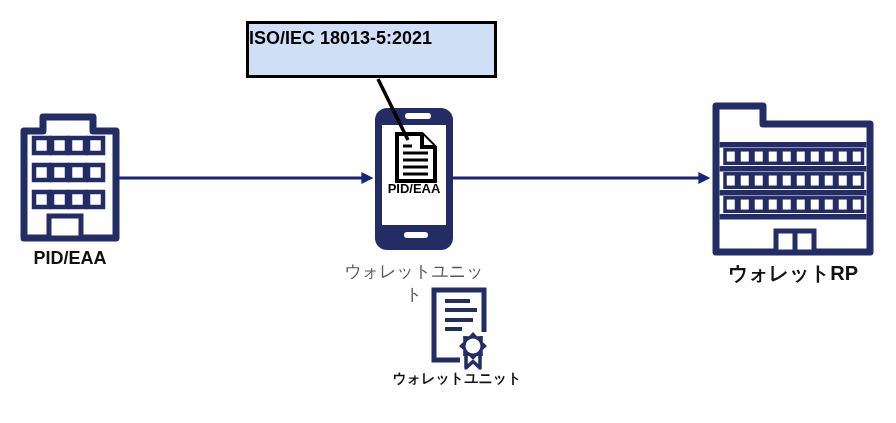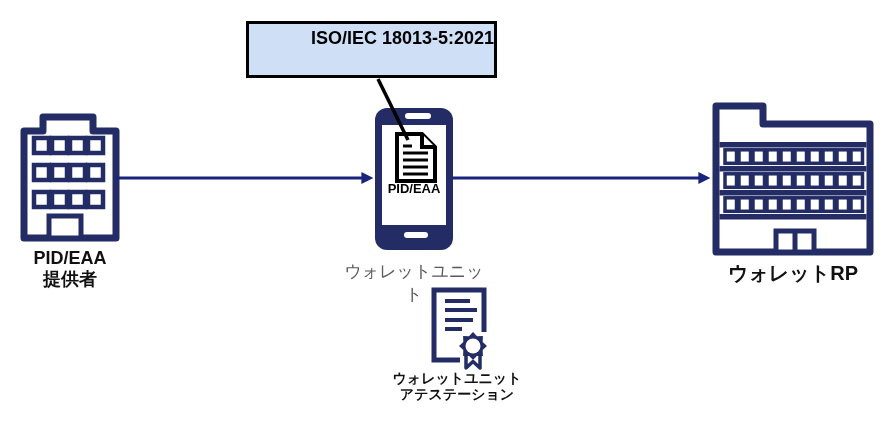--- a/index.html
+++ b/index.html
@@ -7,21 +7,21 @@
     position:relative;width:896px;height:423px;background:#fff;overflow:hidden;
     font-family:"Liberation Sans","DejaVu Sans",sans-serif;
   }
   .overlay{position:absolute;left:0;top:0;z-index:6;pointer-events:none;}
   .icon-svg{position:absolute;z-index:2;}
 
   
   .callout{
     position:absolute;left:246px;top:21px;width:251px;height:57px;box-sizing:border-box;
     background:var(--callout_bg);border:3px solid var(--callout_border);
-    text-align:right;font-weight:bold;font-size:18px;line-height:24.5px;color:#000;
+    text-align:left;font-weight:bold;font-size:18px;line-height:24.5px;color:#000;
     padding-top:2px;z-index:3;
   }
 
   
   .phone{position:absolute;left:375px;top:108px;width:78px;height:142px;background:var(--navy);border-radius:12px;z-index:2;}
   .speaker{position:absolute;left:30px;top:5px;width:26px;height:6px;background:#fff;border-radius:3px;}
   .screen{position:absolute;left:7px;top:17px;width:64px;height:100px;background:#fff;}
   .homebtn{position:absolute;left:29px;top:124px;width:24px;height:6px;background:#fff;border-radius:3px;}
   .doc-icon{position:absolute;left:12px;top:6px;}
   .cred-label{position:absolute;left:0;top:56px;width:64px;text-align:center;
@@ -79,21 +79,20 @@
       <use href="#lw" x="50" y="53"></use>
       <use href="#lw" x="68" y="53"></use>
     <use href="#lw" x="14" y="80"></use>
       <use href="#lw" x="32" y="80"></use>
       <use href="#lw" x="50" y="80"></use>
       <use href="#lw" x="68" y="80"></use>
     <rect class="st" stroke-width="5" x="29" y="104" width="32" height="22"></rect>
   </svg>
   <div class="label provider-label">
     <div>PID/EAA</div>
-    <div>提供者</div>
   </div>
 
   <div class="phone">
     <div class="speaker"></div>
     <div class="screen">
       <svg class="doc-icon" width="44" height="53" viewBox="0 0 44 53">
         <path class="db" stroke-width="4" stroke-linejoin="miter" d="M 3 3 L 28 3 L 41 16 L 41 50 L 3 50 Z"></path>
         <path class="db" stroke-width="4" d="M 28 3 L 28 16 L 41 16"></path>
         <line class="dl" stroke-width="3" x1="9" y1="15" x2="18" y2="15"></line>
         <line class="dl" stroke-width="3" x1="9" y1="22" x2="34" y2="22"></line>
@@ -156,16 +155,15 @@
     <line class="sl" stroke-width="4" x1="17" y1="17" x2="42" y2="17"></line>
     <line class="sl" stroke-width="4" x1="17" y1="26" x2="49" y2="26"></line>
     <line class="sl" stroke-width="4" x1="17" y1="36" x2="45" y2="36"></line>
     <line class="sl" stroke-width="4" x1="17" y1="45" x2="34" y2="45"></line>
     <polygon class="st" stroke-width="3.5" stroke-linejoin="round" points="38,70 38,84 45,77.5 52,84 52,70"></polygon>
     <polygon class="fn" points="59,62 54.7,66 54.9,71.9 49,71.7 45,76 41,71.7 35.1,71.9 35.3,66 31,62 35.3,58 35.1,52.1 41,52.3 45,48 49,52.3 54.9,52.1 54.7,58"></polygon>
     <circle cx="45" cy="62" r="7.5" fill="#ffffff"></circle>
   </svg>
   <div class="label att-label">
     <div>ウォレットユニット</div>
-    <div>アテステーション</div>
   </div>
 
 </div>
 
 </body></html>

